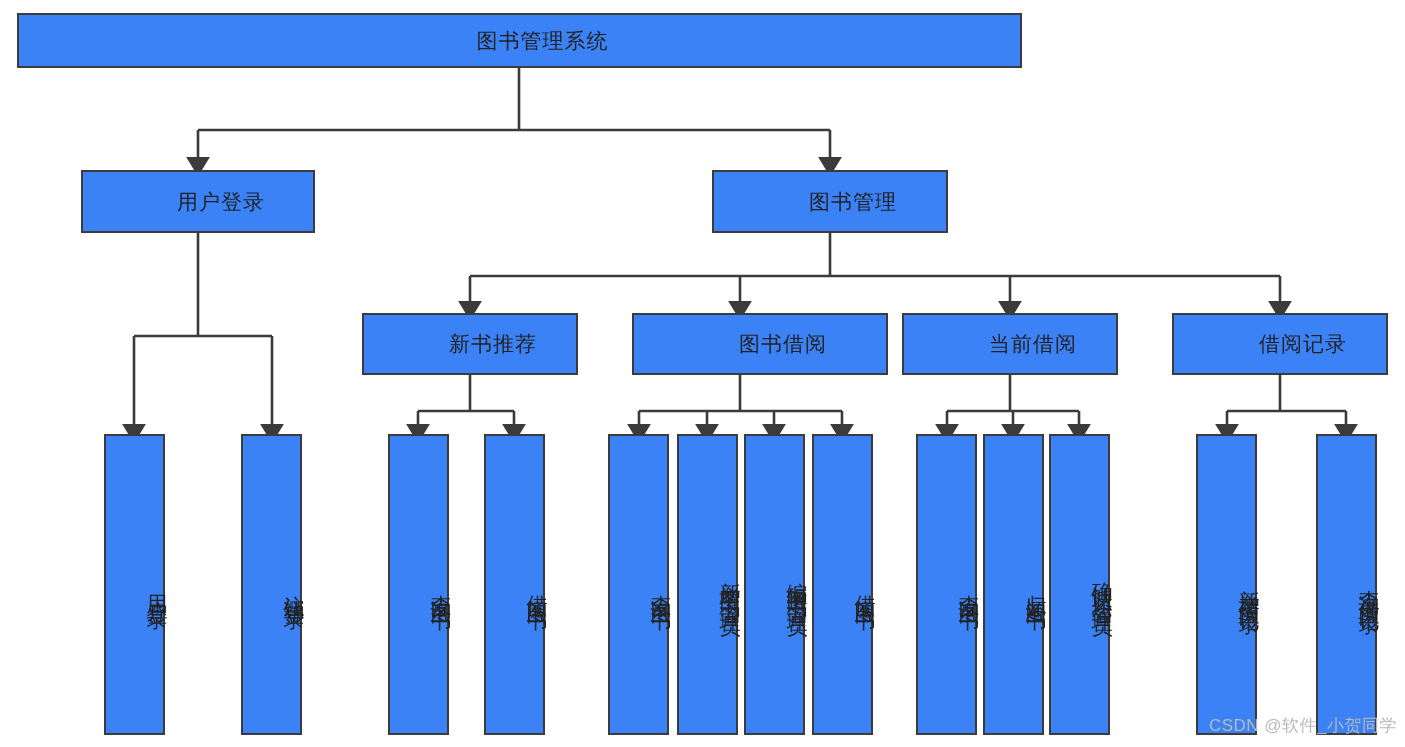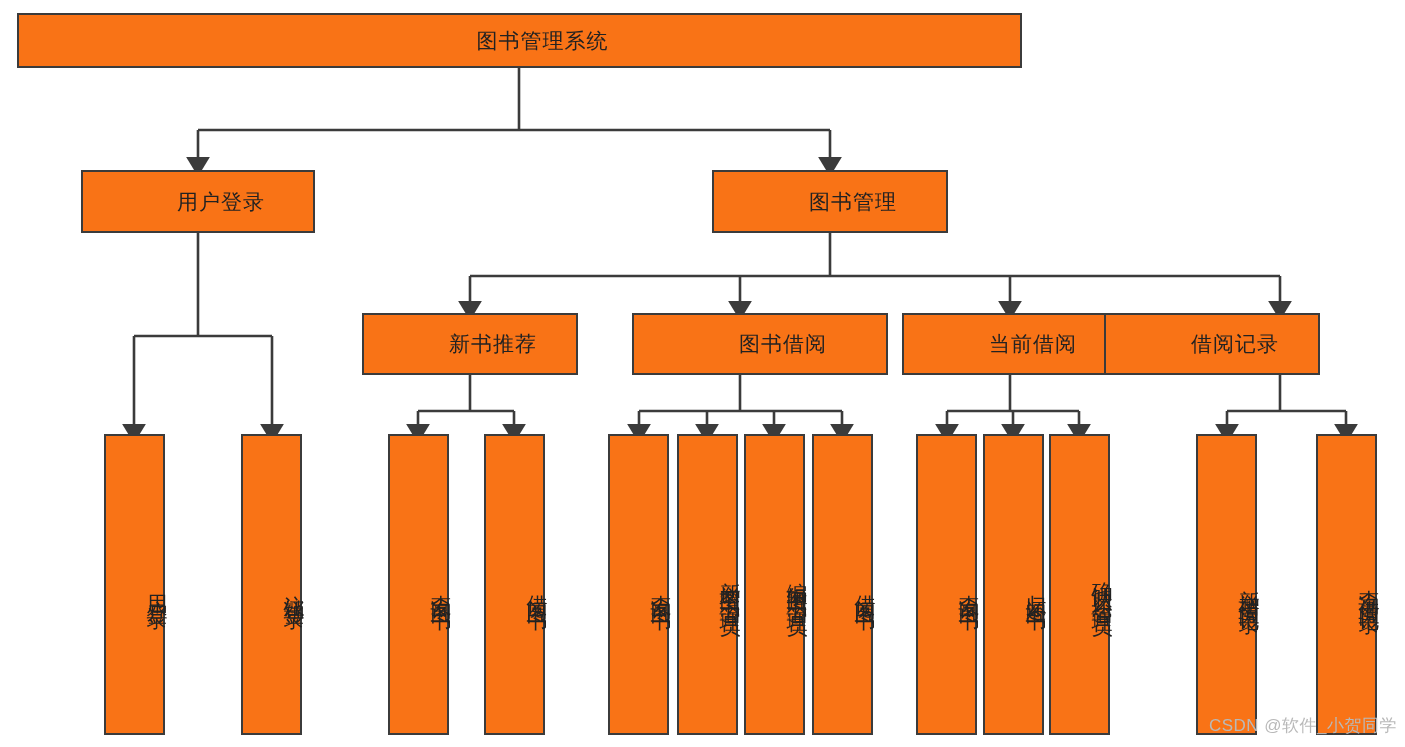--- a/index.html
+++ b/index.html
@@ -1,19 +1,19 @@
 <!DOCTYPE html>
 <html><head>
 <meta charset="utf-8">
 <style>
   html,body{margin:0;padding:0;background:#ffffff;}
   body{font-family:"Liberation Sans","DejaVu Sans",sans-serif;}
   #stage{position:relative;width:1405px;height:747px;background:#fff;overflow:hidden;}
   svg#wires{position:absolute;left:0;top:0;width:1405px;height:747px;}
-  .node{position:absolute;box-sizing:border-box;border:2px solid #3b3b3b;background:#f97316;
+  .node{position:absolute;box-sizing:border-box;border:2px solid #3b3b3b;background:#3b82f6;
         display:flex;align-items:center;justify-content:center;color:#222;padding-left:46px;}
   .node.horiz{font-size:21px;letter-spacing:1px;}
   .node.vert{writing-mode:vertical-rl;text-orientation:upright;font-size:21px;
              letter-spacing:5px;padding-top:6px;}
   .node.vert .txt{writing-mode:vertical-rl;text-orientation:upright;line-height:1.0;}
   .node .txt{white-space:pre;}
   #watermark{position:absolute;right:8px;bottom:10px;font-size:17px;color:#b9b9b9;
              letter-spacing:0.5px;white-space:nowrap;}
 </style>
 </head>
@@ -84,21 +84,21 @@
 
   <div class="node horiz" style="left:712px;top:170px;width:236px;height:63px;">
     <span class="txt">图书管理</span>
   </div>
   <div class="node horiz" style="left:632px;top:313px;width:256px;height:62px;">
     <span class="txt">图书借阅</span>
   </div>
   <div class="node horiz" style="left:902px;top:313px;width:216px;height:62px;">
     <span class="txt">当前借阅</span>
   </div>
-  <div class="node horiz" style="left:1104px;top:313px;width:216px;height:62px;font-family:Liberation Mono, monospace;">
+  <div class="node horiz" style="left:1172px;top:313px;width:216px;height:62px;font-family:Liberation Mono, monospace;">
     <span class="txt">借阅记录</span>
   </div>
 
   <div class="node vert" style="left:104px;top:434px;width:61px;height:301px;">
     <span class="txt">用户登录</span>
   </div>
   <div class="node vert" style="left:241px;top:434px;width:61px;height:301px;">
     <span class="txt">注销登录</span>
   </div>
 

